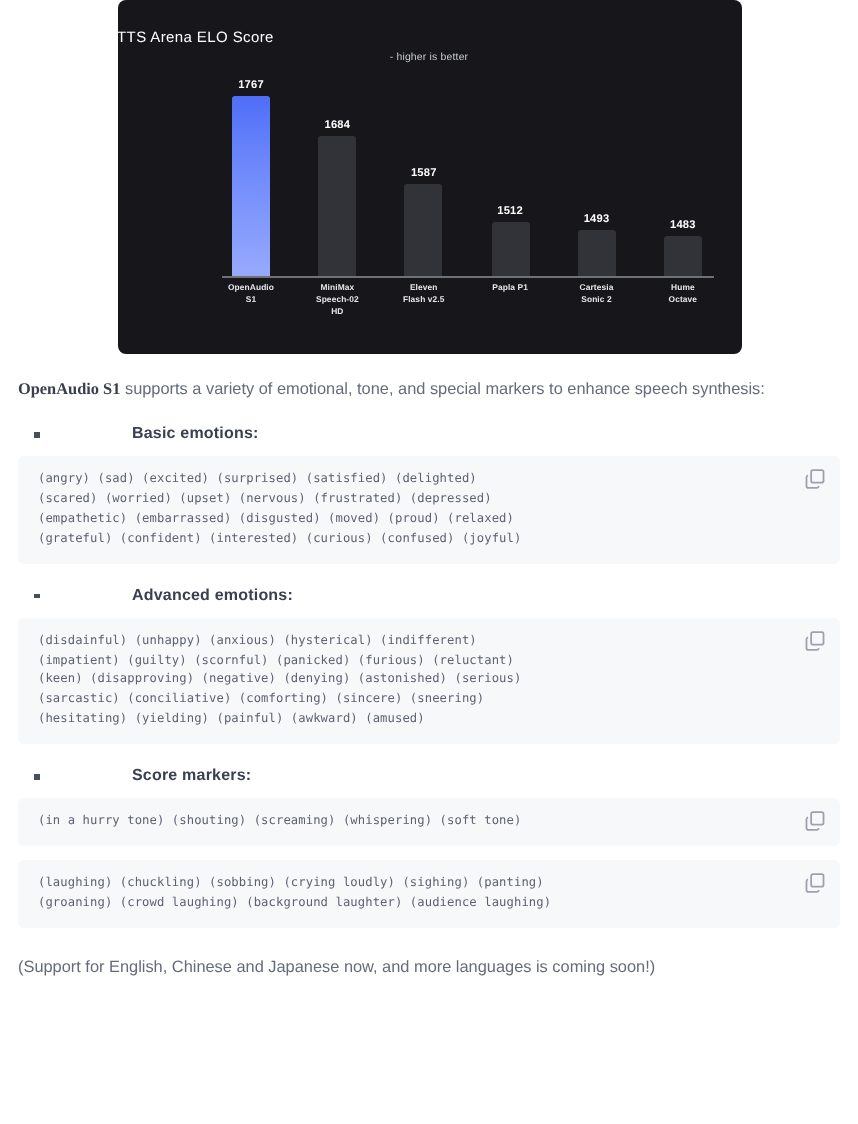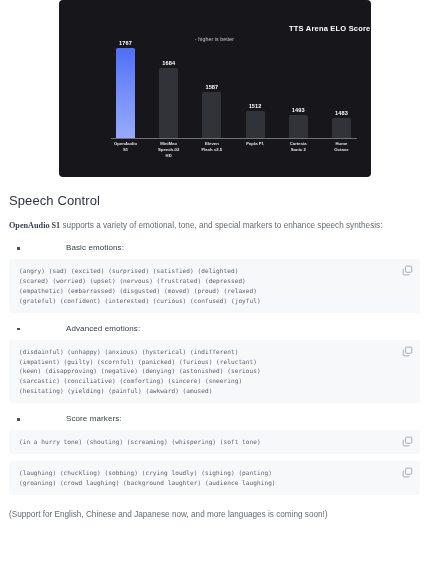--- a/index.html
+++ b/index.html
@@ -21,26 +21,26 @@
     position: relative;
     margin: 0 auto;
     margin-top: 0px;
     width: 312px;
     height: 177px;
     background: #16161b;
     border-radius: 4px;
     overflow: hidden;
   }
   .chart-title {
-    text-align: right;
+    text-align: left;
     color: #ffffff;
     font-size: 7.5px;
-    font-weight: bold;
+    font-weight: normal;
     letter-spacing: 0.2px;
-    margin-top: 24px;
+    margin-top: 14px;
   }
   .chart-subtitle {
     text-align: center;
     color: #c9ccd4;
     font-size: 5.2px;
     margin-top: 3px;
     letter-spacing: 0.1px;
   }
   .plot {
     position: absolute;
@@ -124,21 +124,21 @@
   p.lead b { color: #3a3f4b; font-weight: bold; font-family: Liberation Serif, serif; }
 
   ul.bullets {
     margin: 11px 0 0 0;
     padding-left: 19px;
     list-style: none;
   }
   ul.bullets li {
     position: relative;
     font-size: 8px;
-    font-weight: normal;
+    font-weight: bold;
     color: #3a4050;
     letter-spacing: 0.1px;
     padding-left: 38px;
   }
   ul.bullets li:before {
     content: "";
     position: absolute;
     left: -11px;
     top: 4px;
     width: 2.6px;
@@ -219,21 +219,20 @@
       <div class="xlabel">MiniMax<br>Speech-02<br>HD</div>
       <div class="xlabel">Eleven<br>Flash v2.5</div>
       <div class="xlabel">Papla P1</div>
       <div class="xlabel">Cartesia<br>Sonic 2</div>
       <div class="xlabel">Hume<br>Octave</div>
     </div>
 </div>
 
 <div class="body-wrap">
 
-  <h2 class="section-title">Speech Control</h2>
 
   <p class="lead"><b>OpenAudio S1</b><span> supports a variety of emotional, tone, and special markers to enhance speech synthesis:</span></p>
 
   <div id="groups">
       <ul class="bullets">
         <li>Basic emotions:</li>
       </ul>
       <div class="code-block">
         <pre>(angry) (sad) (excited) (surprised) (satisfied) (delighted)
 (scared) (worried) (upset) (nervous) (frustrated) (depressed)

